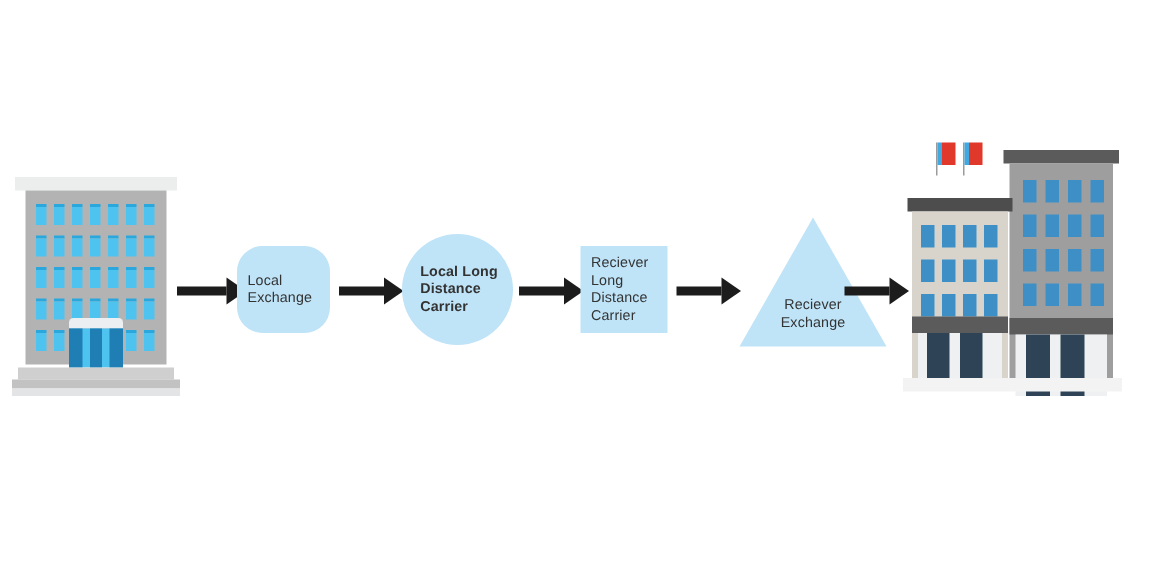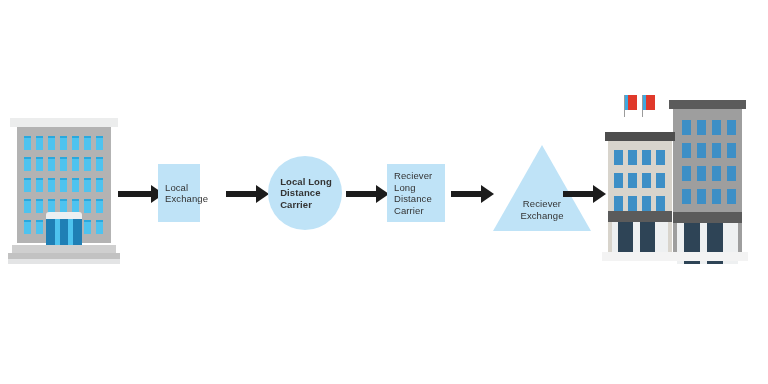--- a/index.html
+++ b/index.html
@@ -246,21 +246,21 @@
     <div class="abs lb-plinth1" style="left:4px;top:127px;width:104px;height:8px;"></div>
     <div class="abs lb-plinth2" style="left:0px;top:135px;width:112px;height:6px;"></div>
     <div class="abs lb-plinth3" style="left:0px;top:141px;width:112px;height:5px;"></div>
   </div>
 
   <div class="abs arrow" style="left:118px;top:185px;">
     <div class="arrow-line" style="width:33px;"></div>
     <div class="arrow-head"></div>
   </div>
 
-  <div class="abs rect-node" style="left:158px;top:164px;width:42px;height:58px;">
+  <div class="abs rect-node" style="left:158px;top:164px;width:62px;height:58px;border-radius:17px;">
     <span class="node-text">Local
 Exchange</span>
   </div>
 
   <div class="abs arrow" style="left:226px;top:185px;">
     <div class="arrow-line" style="width:30px;"></div>
     <div class="arrow-head"></div>
   </div>
 
   <div class="abs circle-node" style="left:268px;top:156px;width:74px;height:74px;">

